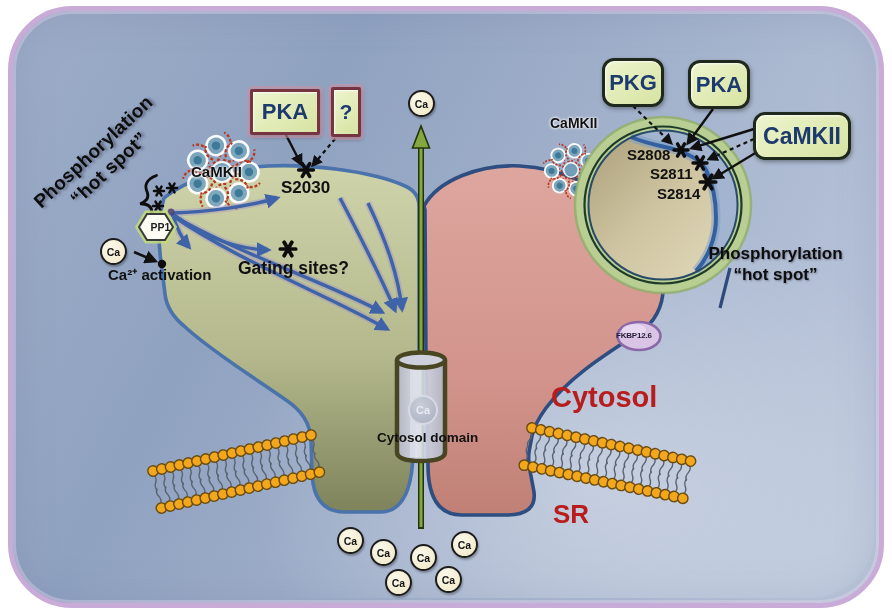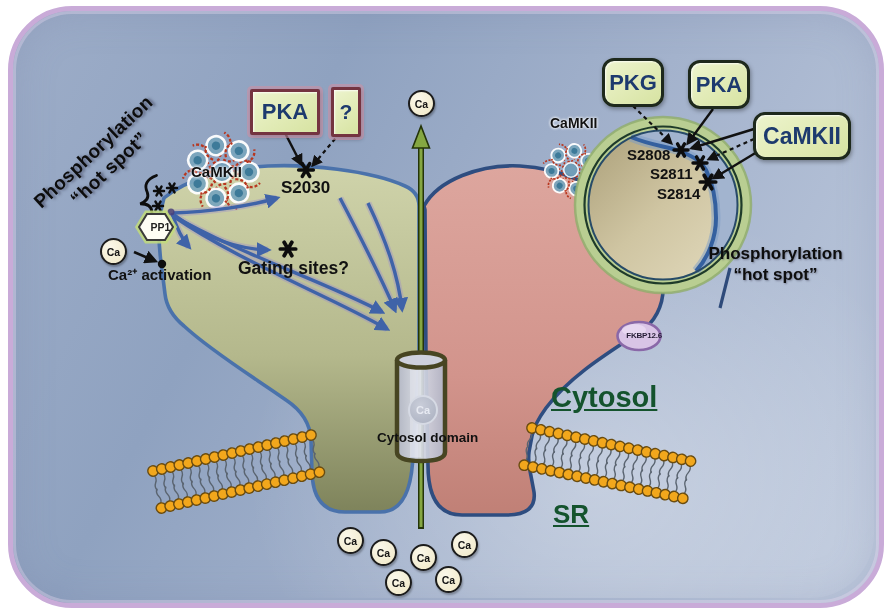--- a/index.html
+++ b/index.html
@@ -27,25 +27,25 @@
   .right-style{border:3px solid #1e291c;border-radius:12px;
         box-shadow:1px 2px 4px rgba(0,0,0,.35),inset 1px 1px 2px rgba(255,255,255,.8);}
   .ca-ion{position:absolute;width:23px;height:23px;border-radius:50%;z-index:6;
         background:radial-gradient(circle at 35% 30%, #fbf8ea, #efe7c5);
         border:2px solid #1c1c1c;display:flex;align-items:center;justify-content:center;
         font-weight:bold;font-size:10.5px;color:#141414;box-shadow:1px 2px 2px rgba(0,0,0,.28);}
   .ca-grey{position:absolute;left:408px;top:395px;width:26px;height:26px;border-radius:50%;z-index:6;
         background:radial-gradient(circle at 40% 32%, #c9cdd9, #a9afbf);
         border:2px solid #d6dae4;display:flex;align-items:center;justify-content:center;
         font-weight:bold;font-size:11px;color:#e7eaf2;}
-  .fkbp-lbl{position:absolute;left:616px;top:331px;width:46px;text-align:right;z-index:6;
+  .fkbp-lbl{position:absolute;left:616px;top:331px;width:46px;text-align:left;z-index:6;
         font-weight:bold;font-size:8px;color:#241c34;letter-spacing:-0.2px;}
   .pp1-lbl{position:absolute;left:142px;top:221px;width:37px;text-align:center;z-index:6;
         font-weight:bold;font-size:10.5px;color:#222;}
-  .compartment{color:#14532d;font-weight:600;text-decoration:underline;}
+  .compartment{color:#b91c1c;font-weight:600;}
 </style>
 </head>
 <body>
 
 <div id="stage">
   <div class="frame"></div>
   <div class="glow"></div>
 
   <svg width="892" height="614" viewBox="0 0 892 614">
     <defs>

